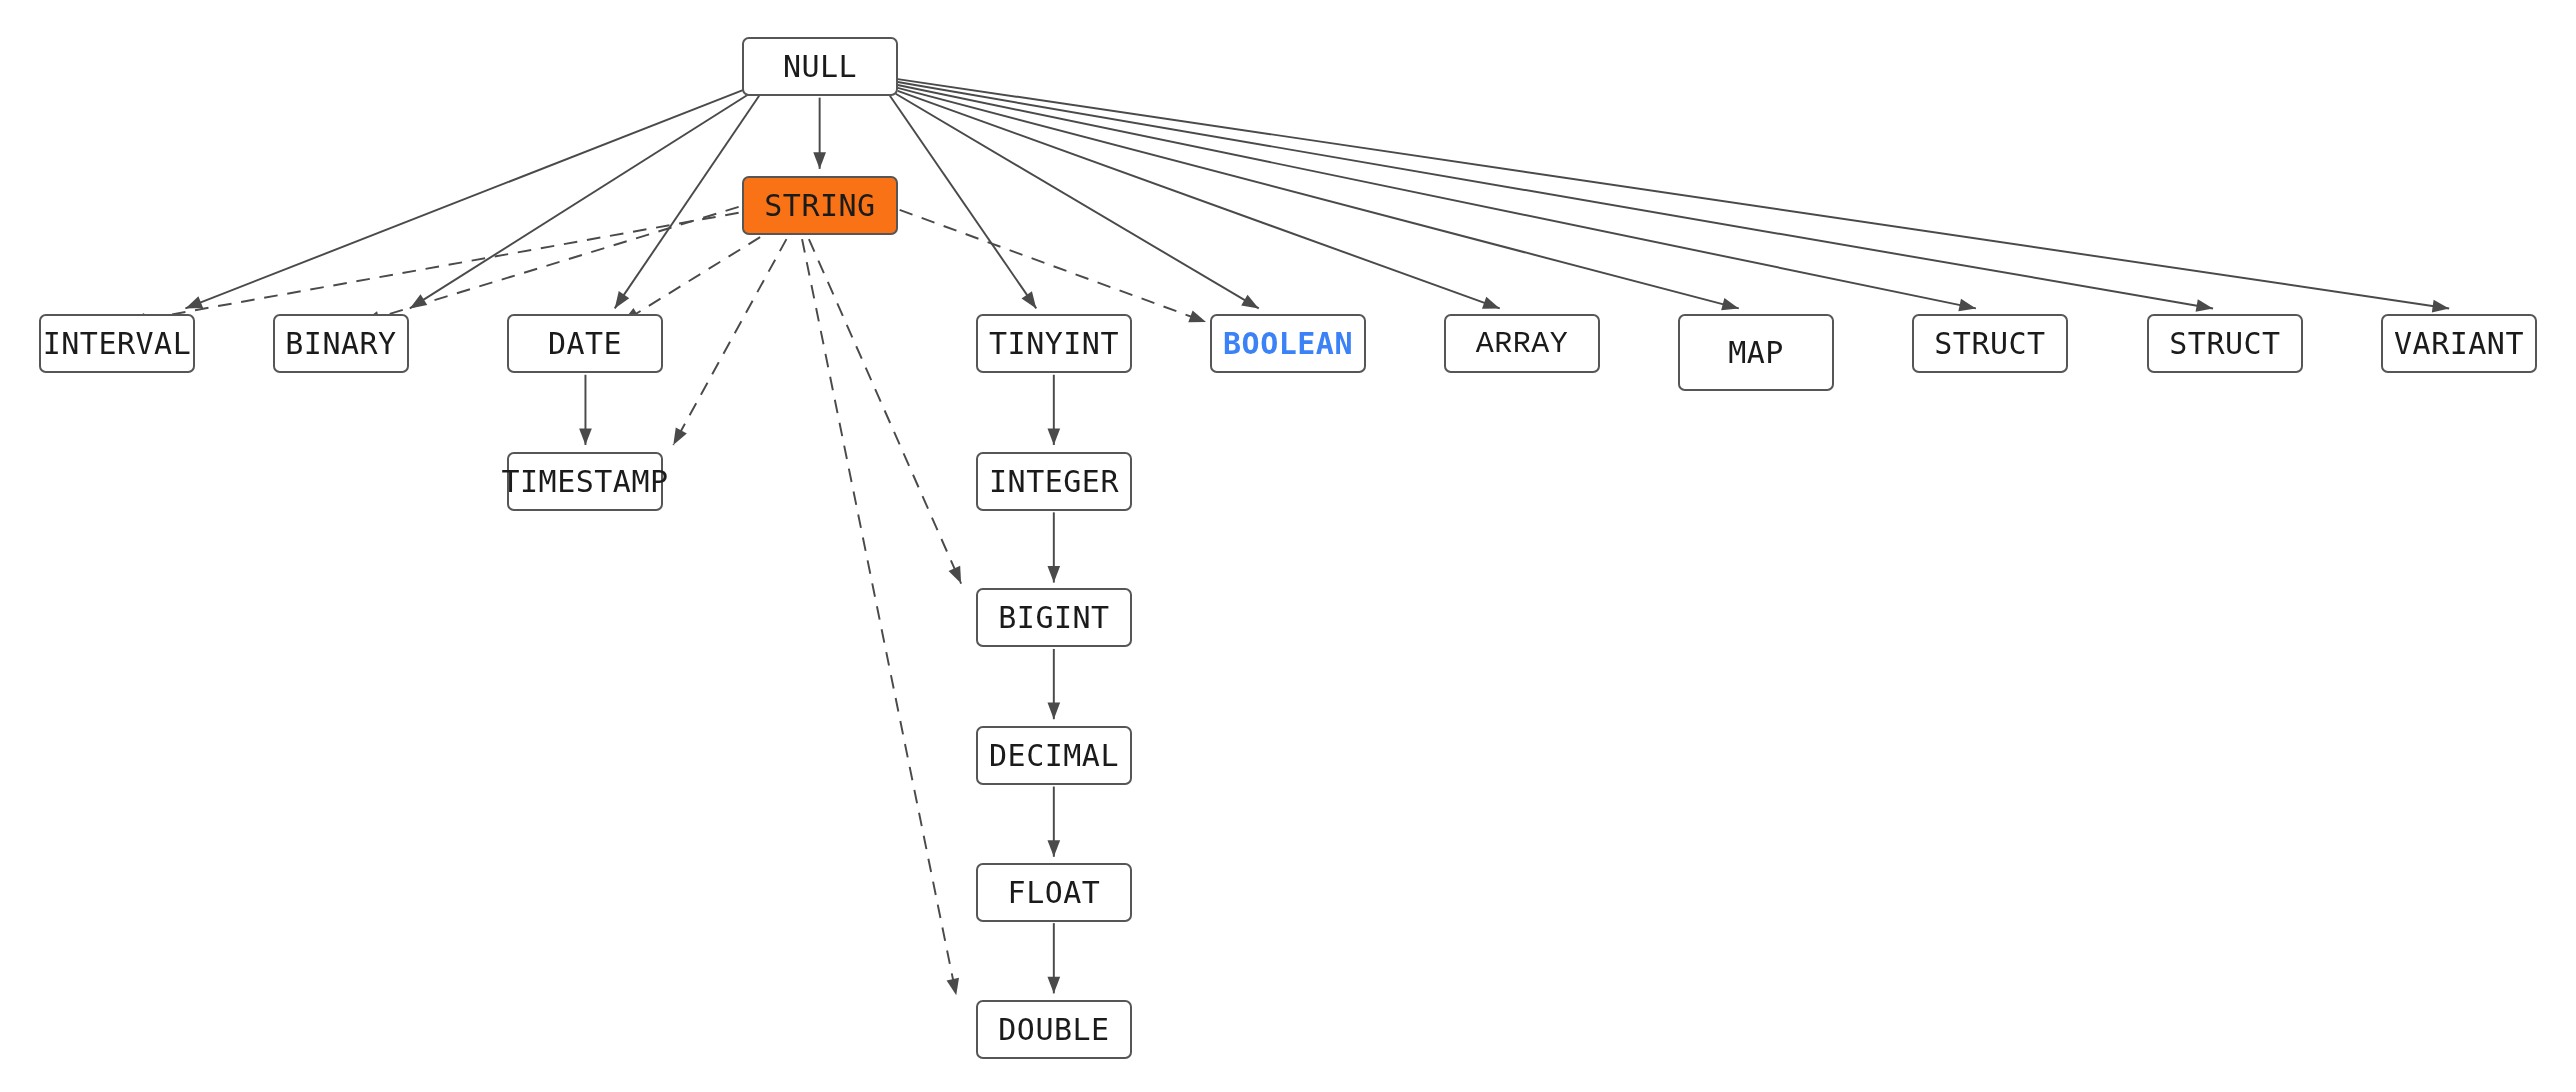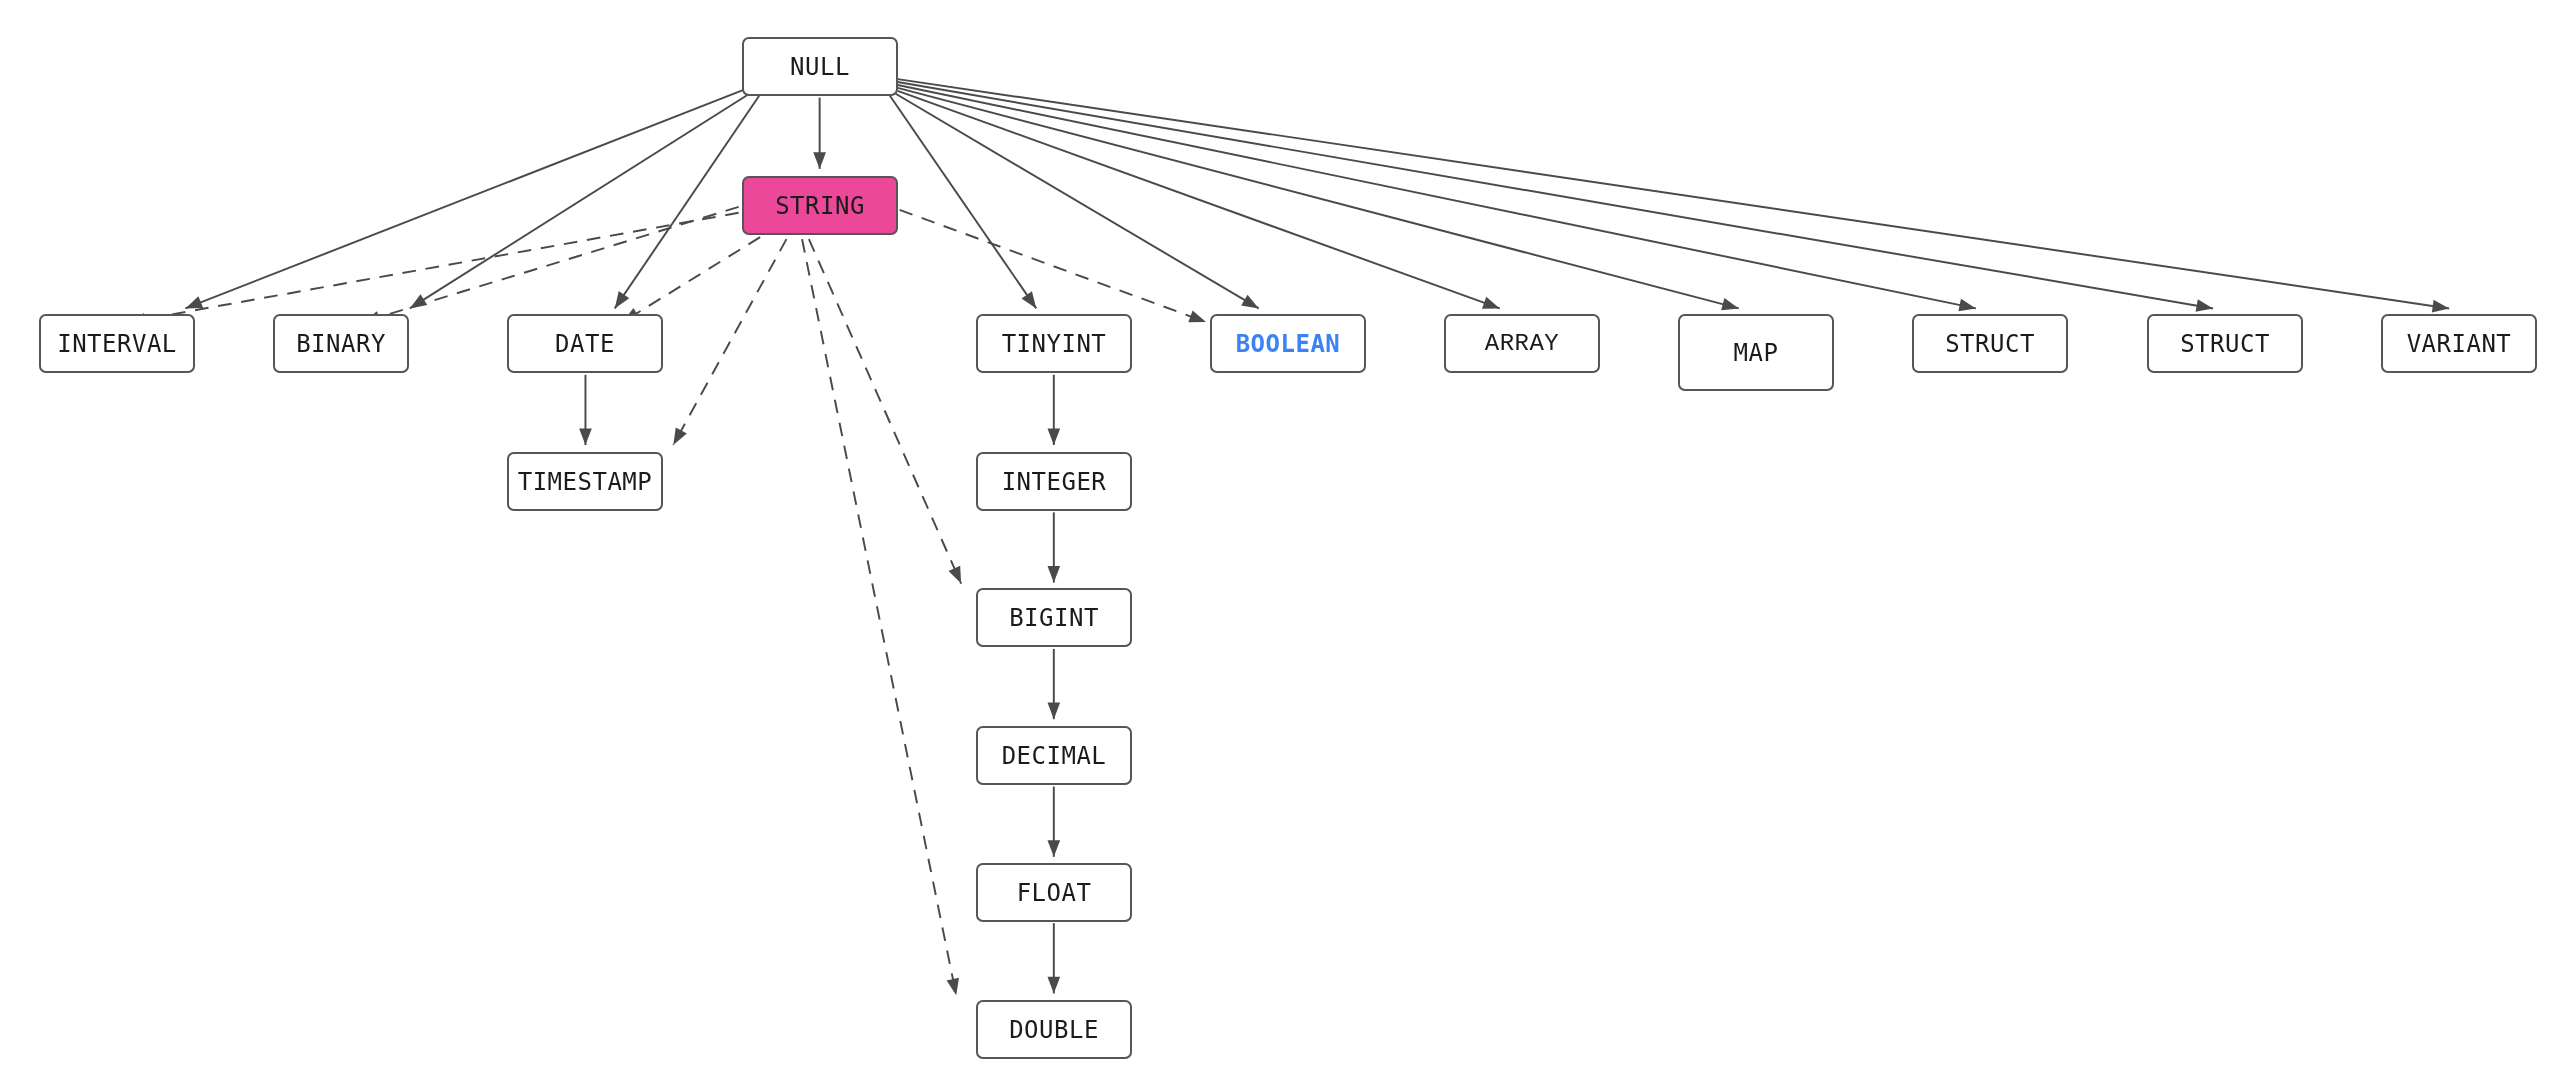--- a/index.html
+++ b/index.html
@@ -31,21 +31,21 @@
     position: absolute;
     box-sizing: border-box;
     background: #ffffff;
     border: 2.1px solid #565656;
     border-radius: 6.8px;
     display: flex;
     align-items: center;
     justify-content: center;
     color: #1b1b1b;
     font-family: "DejaVu Sans Mono", "Liberation Mono", monospace;
-    font-size: 24px;
+    font-size: 30px;
     letter-spacing: 0.5px;
     white-space: nowrap;
     z-index: 2;
   }
 </style>
 </head>
 <body>
 
 <div id="graph-root" style="background: rgb(255, 255, 255);">
   <svg id="edge-layer" viewBox="0 0 2640 1120" xmlns="http://www.w3.org/2000/svg">
@@ -140,21 +140,21 @@
       <g>
         <path d="M 1080,806 L 1080,878" fill="none" stroke="#4a4a4a" stroke-width="2"></path>
         <polygon points="0,0 -17,-6.5 -17,6.5" fill="#4a4a4a" transform="translate(1080,878) rotate(90)"></polygon>
       </g>
       <g>
         <path d="M 1080,946 L 1080,1018" fill="none" stroke="#4a4a4a" stroke-width="2"></path>
         <polygon points="0,0 -17,-6.5 -17,6.5" fill="#4a4a4a" transform="translate(1080,1018) rotate(90)"></polygon>
       </g>
     </svg>
 <div class="node" style="left: 742px; top: 37px; width: 156px; height: 59px; border-color: rgb(86, 86, 86); background: rgb(255, 255, 255); color: rgb(27, 27, 27);">NULL</div>
-    <div class="node" style="left: 742px; top: 176px; width: 156px; height: 59px; border-color: rgb(86, 86, 86); background: #ec4899; color: rgb(27, 27, 27);">STRING</div>
+    <div class="node" style="left: 742px; top: 176px; width: 156px; height: 59px; border-color: rgb(86, 86, 86); background: #f97316; color: rgb(27, 27, 27);">STRING</div>
     <div class="node" style="left: 39px; top: 314px; width: 156px; height: 59px; border-color: rgb(86, 86, 86); background: rgb(255, 255, 255); color: rgb(27, 27, 27);">INTERVAL</div>
     <div class="node" style="left: 273px; top: 314px; width: 136px; height: 59px; border-color: rgb(86, 86, 86); background: rgb(255, 255, 255); color: rgb(27, 27, 27);">BINARY</div>
     <div class="node" style="left: 507px; top: 314px; width: 156px; height: 59px; border-color: rgb(86, 86, 86); background: rgb(255, 255, 255); color: rgb(27, 27, 27);">DATE</div>
     <div class="node" style="left: 507px; top: 452px; width: 156px; height: 59px; border-color: rgb(86, 86, 86); background: rgb(255, 255, 255); color: rgb(27, 27, 27);">TIMESTAMP</div>
     <div class="node" style="left: 976px; top: 314px; width: 156px; height: 59px; border-color: rgb(86, 86, 86); background: rgb(255, 255, 255); color: rgb(27, 27, 27);">TINYINT</div>
     <div class="node" style="left: 976px; top: 452px; width: 156px; height: 59px; border-color: rgb(86, 86, 86); background: rgb(255, 255, 255); color: rgb(27, 27, 27);">INTEGER</div>
     <div class="node" style="left: 976px; top: 588px; width: 156px; height: 59px; border-color: rgb(86, 86, 86); background: rgb(255, 255, 255); color: rgb(27, 27, 27);">BIGINT</div>
     <div class="node" style="left: 976px; top: 726px; width: 156px; height: 59px; border-color: rgb(86, 86, 86); background: rgb(255, 255, 255); color: rgb(27, 27, 27);">DECIMAL</div>
     <div class="node" style="left: 976px; top: 863px; width: 156px; height: 59px; border-color: rgb(86, 86, 86); background: rgb(255, 255, 255); color: rgb(27, 27, 27);">FLOAT</div>
     <div class="node" style="left: 976px; top: 1000px; width: 156px; height: 59px; border-color: rgb(86, 86, 86); background: rgb(255, 255, 255); color: rgb(27, 27, 27);">DOUBLE</div>

